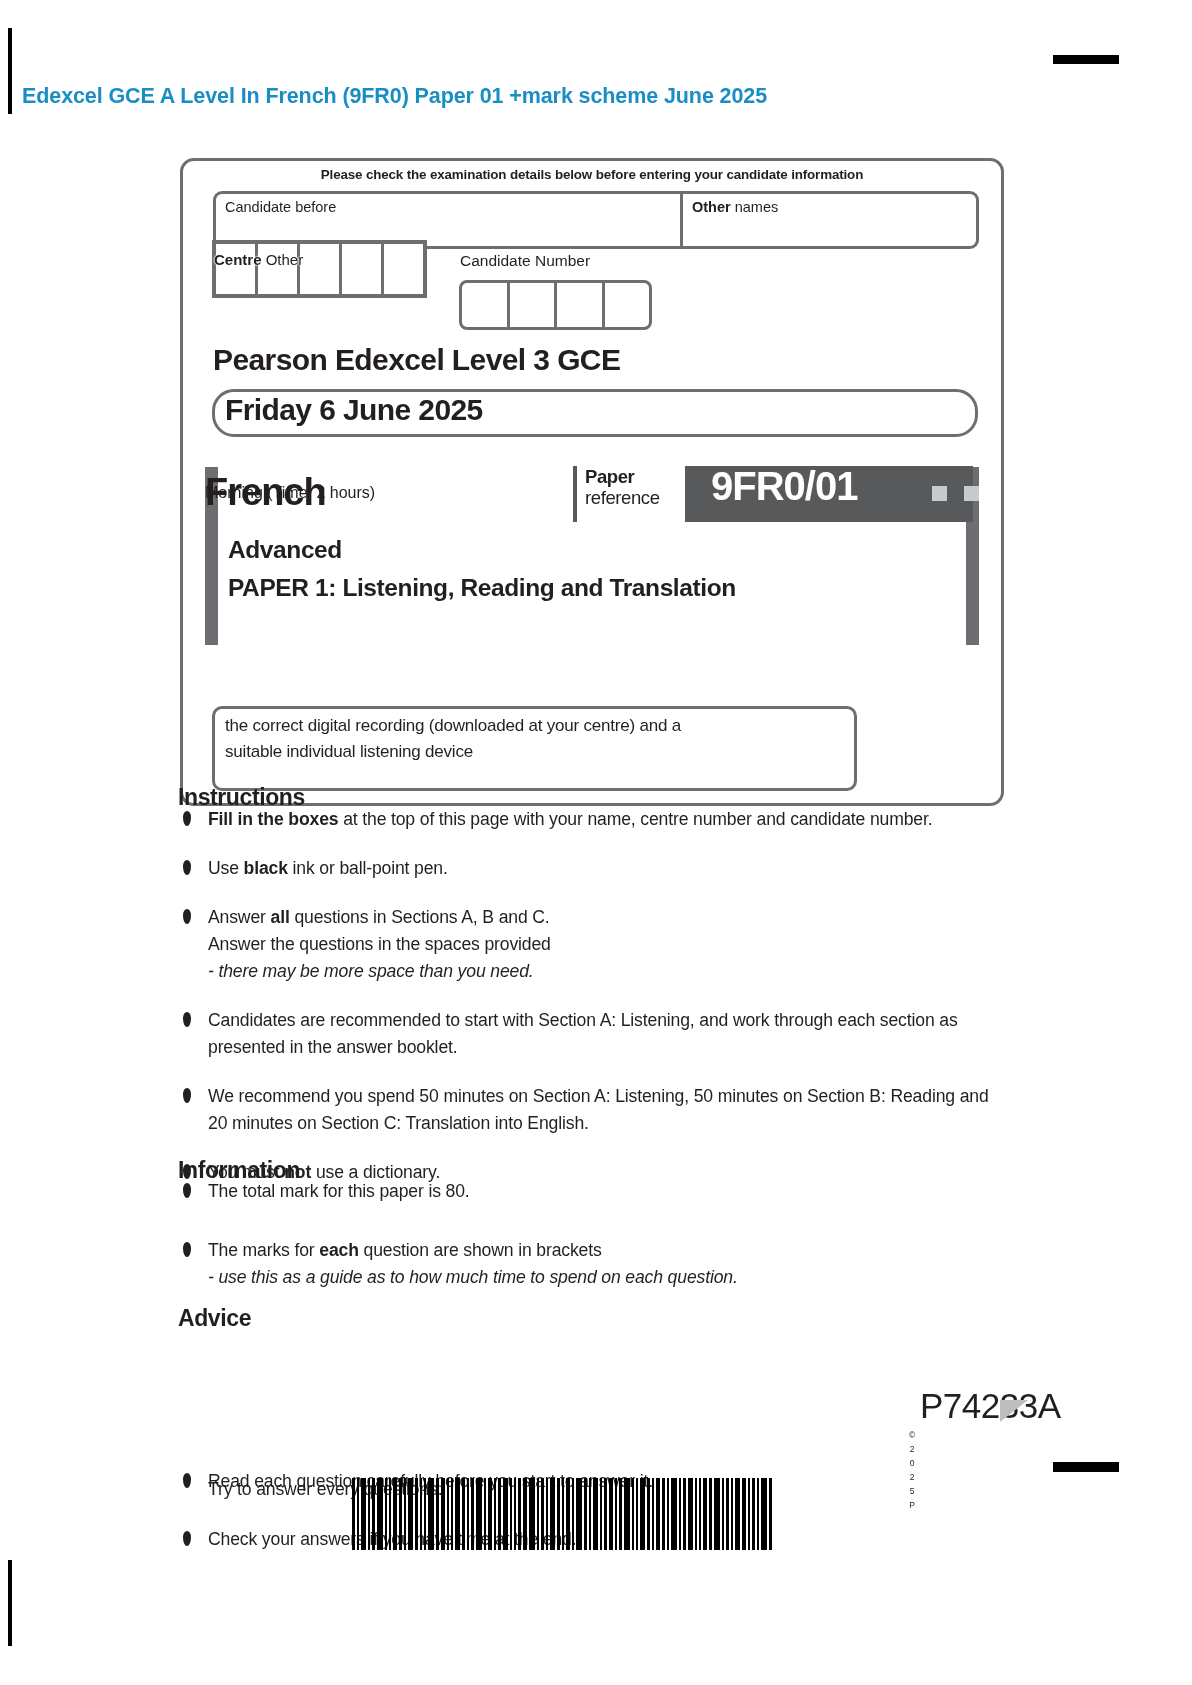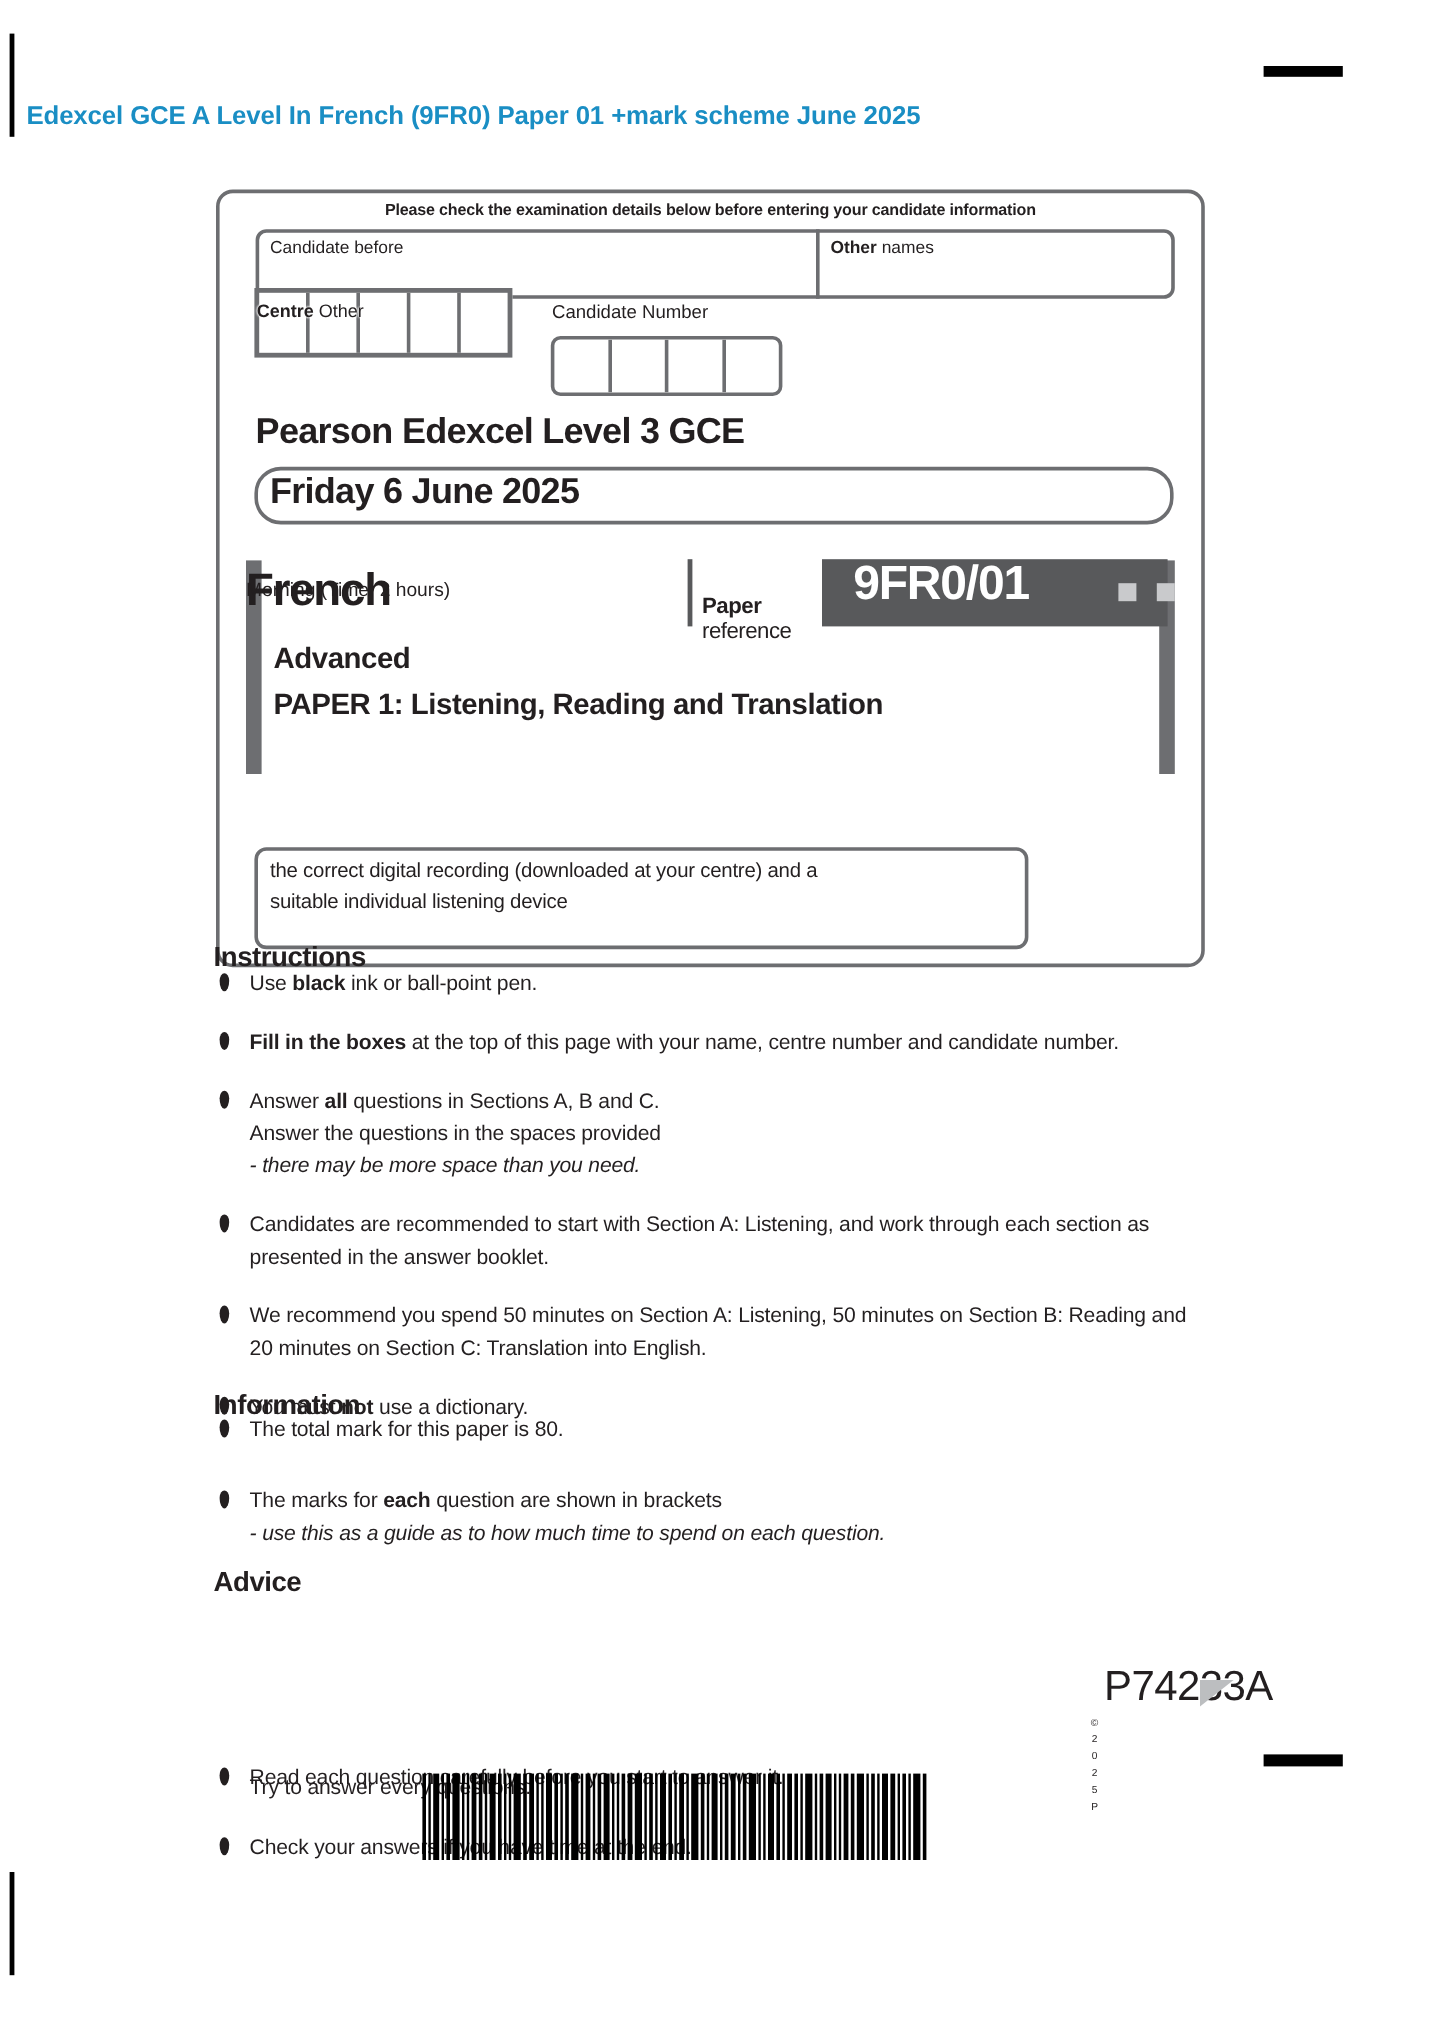--- a/index.html
+++ b/index.html
@@ -130,21 +130,21 @@
     letter-spacing:-0.4px; white-space:nowrap;
   }
 
   
   .ref-wrap { position:absolute; left:390px; top:305px; width:400px; height:56px; z-index:6; }
   .ref-label-box {
     position:absolute; left:0; top:0; width:112px; height:56px;
     border-left:4px solid #58595b; background:#fff;
     padding:1px 0 0 8px;
   }
-  .ref-label-box .l1 { font-size:18.5px; font-weight:bold; color:#231f20; line-height:20px; letter-spacing:-0.4px;margin-top:28px; }
+  .ref-label-box .l1 { font-size:18.5px; font-weight:bold; color:#231f20; line-height:20px; letter-spacing:-0.4px; }
   .ref-label-box .l2 { font-size:18.5px; color:#231f20; line-height:22px; letter-spacing:-0.4px; }
   .ref-value {
     position:absolute; left:112px; top:0; width:288px; height:56px;
     background:#58595b;
   }
   .ref-value .num {
     position:absolute; left:26px; top:-2px;
     font-size:40px; font-weight:bold; color:#fff;
     letter-spacing:-1px; white-space:nowrap;
   }
@@ -295,22 +295,22 @@
 
     <div class="must-box">
       <div class="ln">the correct digital recording (downloaded at your centre) and a</div>
       <div class="ln">suitable individual listening device</div>
     </div>
 
   </div>
 
   <div class="sec-head" id="instructions-head">Instructions</div>
   <div class="bullets" id="instr-list">
+    <div class="bul"><b>Fill in the  boxes</b><span> at the top of this page with your name, centre number and candidate number.</span></div>
     <div class="bul"><span>Use </span><b>black</b><span> ink or ball-point pen.</span></div>
-    <div class="bul"><b>Fill in the  boxes</b><span> at the top of this page with your name, centre number and candidate number.</span></div>
     <div class="bul"><span>Answer </span><b>all</b><span> questions in Sections A, B and C.</span><br><span>Answer the questions in the spaces provided</span><br><i>- there may be more space than you need.</i></div>
     <div class="bul">Candidates are recommended to start with Section A: Listening, and work through each section as presented in the answer booklet.</div>
     <div class="bul">We recommend you spend 50 minutes on Section A: Listening, 50 minutes on Section B: Reading and 20 minutes on Section C: Translation into English.</div>
     <div class="bul"><span>You must </span><b>not</b><span> use a dictionary.</span></div>
   </div>
 
   <div class="sec-head" id="information-head">Information</div>
   <div class="bullets" id="info-list">
     <div class="bul">The total mark for this paper is 80.</div>
     <div class="bul"><span>The marks for </span><b>each</b><span> question are shown in brackets</span><br><i> - use this as a guide as to how much time to spend on each question.</i></div>

